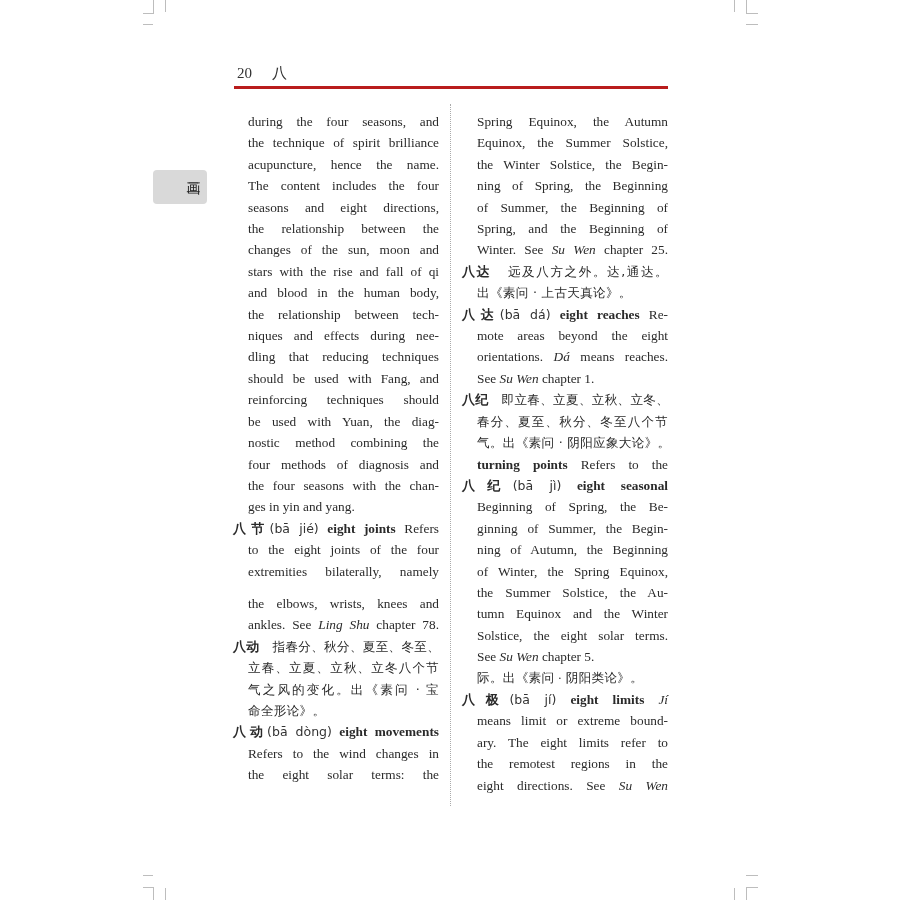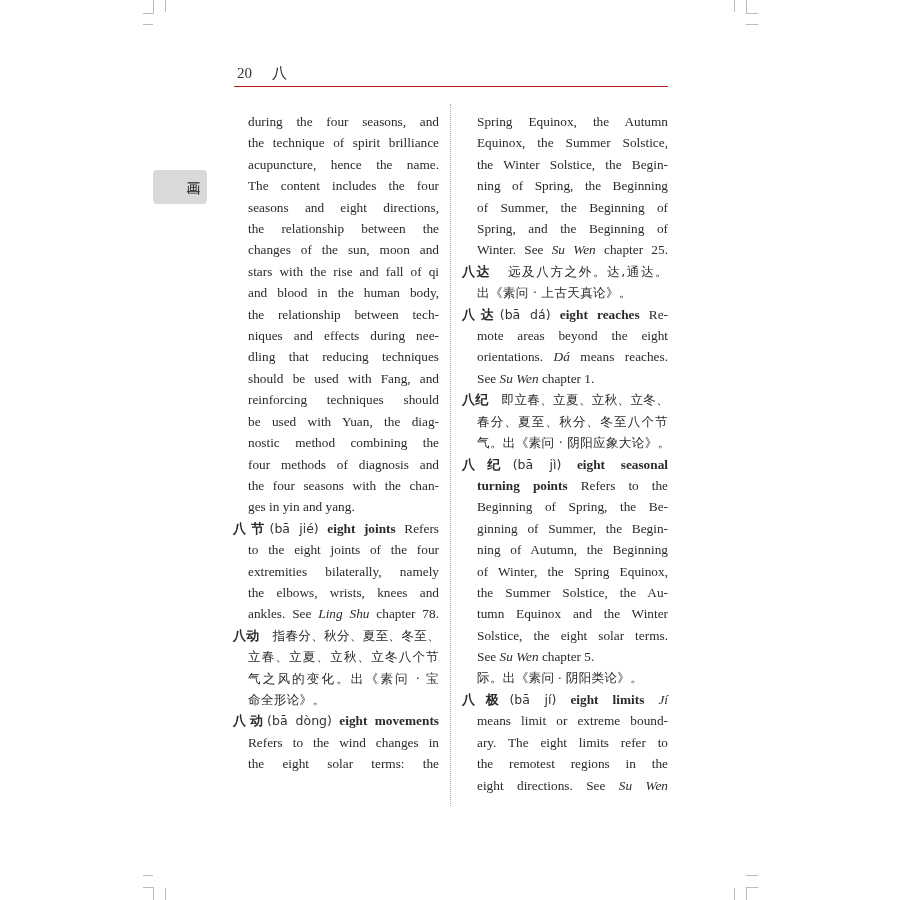--- a/index.html
+++ b/index.html
@@ -20,21 +20,21 @@
       position: absolute;
       background: #bdbdbd;
     }
     
     .page-header {
       position: absolute;
       left: 234px;
       top: 62px;
       width: 434px;
       height: 24px;
-      border-bottom: 1px solid #b91c1c;
+      border-bottom: 3px solid #b91c1c;
     }
     .page-number {
       position: absolute;
       left: 3px;
       top: 3px;
       font-size: 15px;
       color: #333;
     }
     .page-section {
       position: absolute;
@@ -176,21 +176,21 @@
     <span class="line">four methods of diagnosis and</span>
     <span class="line">the four seasons with the chan-</span>
     <span class="line last">ges in yin and yang.</span>
   </div>
 
 
   <div class="entry">
     <span class="line"><span class="hw">八节</span><span class="pinyin">(bā jié)</span> <span class="en-term">eight joints</span> <span>Refers</span></span>
     <span class="line" style="padding-left:15px;">to the eight joints of the four</span>
     <span class="line" style="padding-left:15px;">extremities bilaterally, namely</span>
-    <span class="line" style="padding-left:15px;">the elbows, wrists, knees and</span>
+    <span class="line" style="padding-left:15px;margin-top:11px;">the elbows, wrists, knees and</span>
     <span class="line" style="padding-left:15px;"><span>ankles. See </span><span class="it">Ling Shu</span><span> chapter 78.</span></span>
   </div>
 
   <div class="entry">
     <span class="line zh"><span class="hw">八动</span>&nbsp;&nbsp;&nbsp;<span>指春分、秋分、夏至、冬至、</span></span>
     <span class="line zh" style="padding-left:15px;">立春、立夏、立秋、立冬八个节</span>
     <span class="line zh" style="padding-left:15px;">气之风的变化。出《素问 · 宝</span>
     <span class="line zh last" style="padding-left:15px;">命全形论》。</span>
   </div>
 
@@ -224,22 +224,22 @@
     <span class="line last" style="padding-left:15px;"><span>See </span><span class="it">Su Wen</span><span> chapter 1.</span></span>
   </div>
 
   <div class="entry">
     <span class="line zh"><span class="hw">八纪</span>&nbsp;&nbsp;&nbsp;<span>即立春、立夏、立秋、立冬、</span></span>
     <span class="line zh" style="padding-left:15px;">春分、夏至、秋分、冬至八个节</span>
     <span class="line zh last" style="padding-left:15px;">气。出《素问 · 阴阳应象大论》。</span>
   </div>
 
   <div class="entry">
+    <span class="line" style="padding-left:15px;"><span class="en-term">turning points</span> <span>Refers to the</span></span>
     <span class="line"><span class="hw">八纪</span><span class="pinyin">(bā jì)</span> <span class="en-term">eight seasonal</span></span>
-    <span class="line" style="padding-left:15px;"><span class="en-term">turning points</span> <span>Refers to the</span></span>
     <span class="line" style="padding-left:15px;">Beginning of Spring, the Be-</span>
     <span class="line" style="padding-left:15px;">ginning of Summer, the Begin-</span>
     <span class="line" style="padding-left:15px;">ning of Autumn, the Beginning</span>
     <span class="line" style="padding-left:15px;">of Winter, the Spring Equinox,</span>
     <span class="line" style="padding-left:15px;">the Summer Solstice, the Au-</span>
     <span class="line" style="padding-left:15px;">tumn Equinox and the Winter</span>
     <span class="line" style="padding-left:15px;">Solstice, the eight solar terms.</span>
     <span class="line last" style="padding-left:15px;"><span>See </span><span class="it">Su Wen</span><span> chapter 5.</span></span>
   </div>
 

